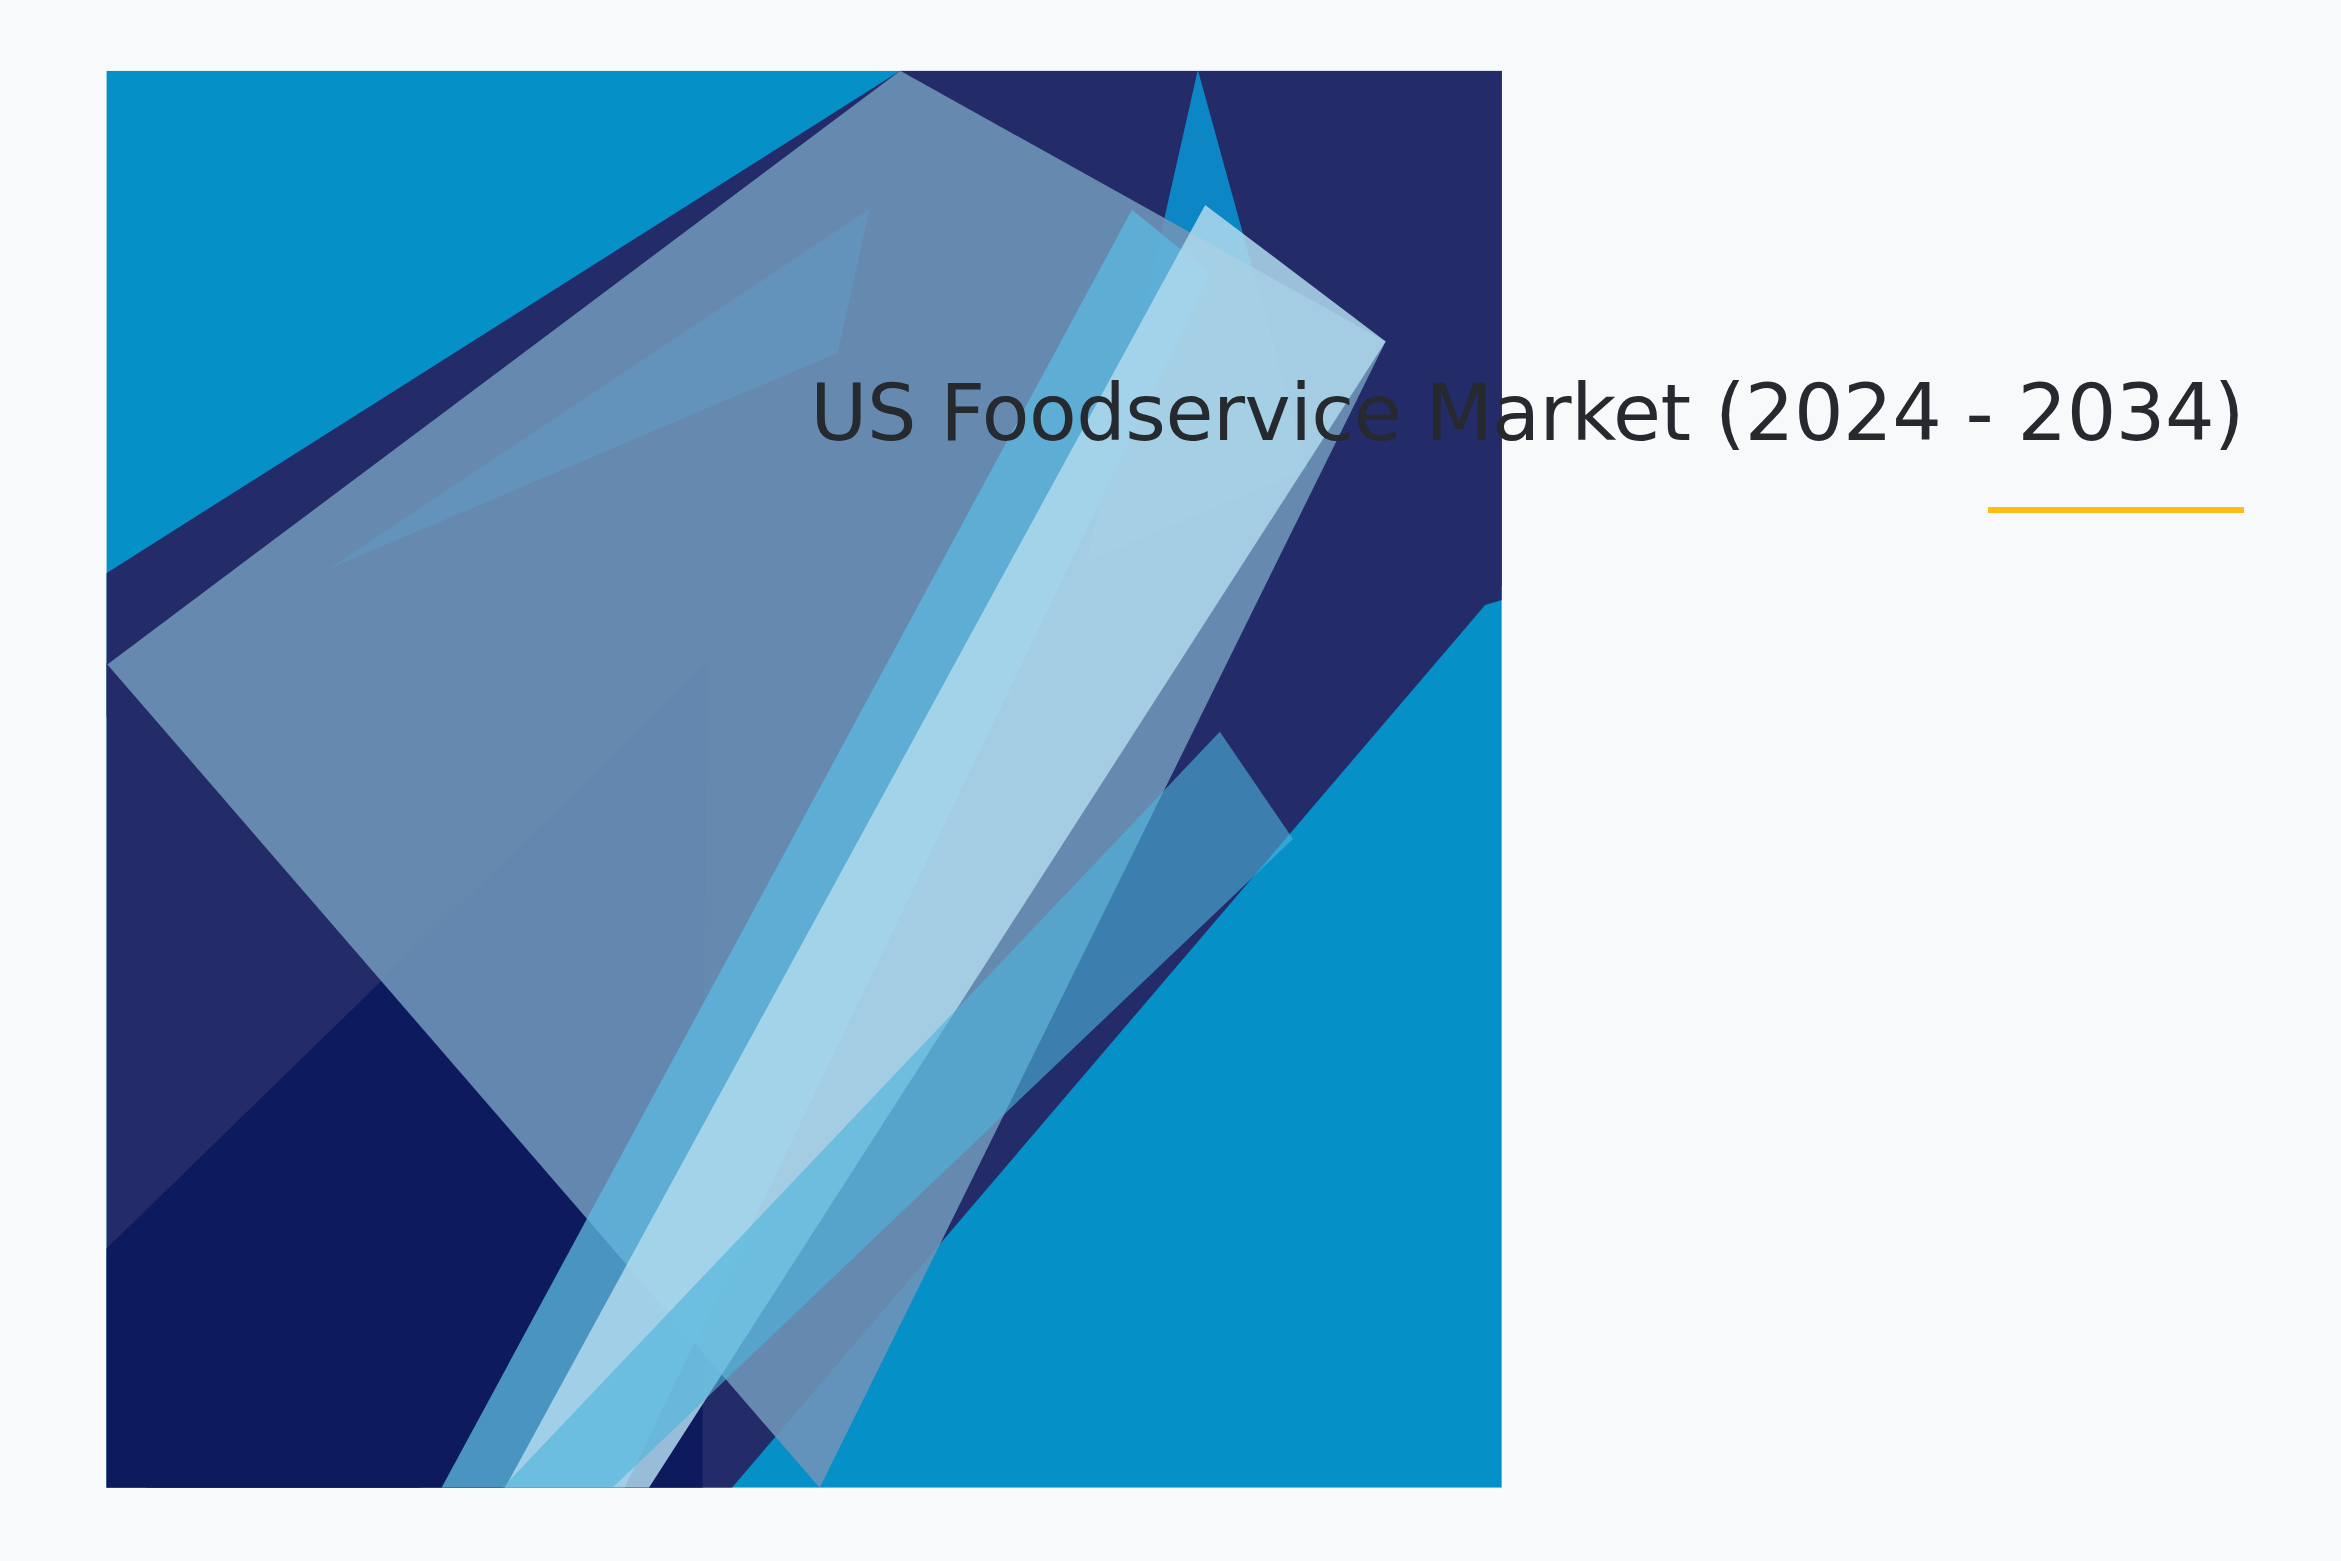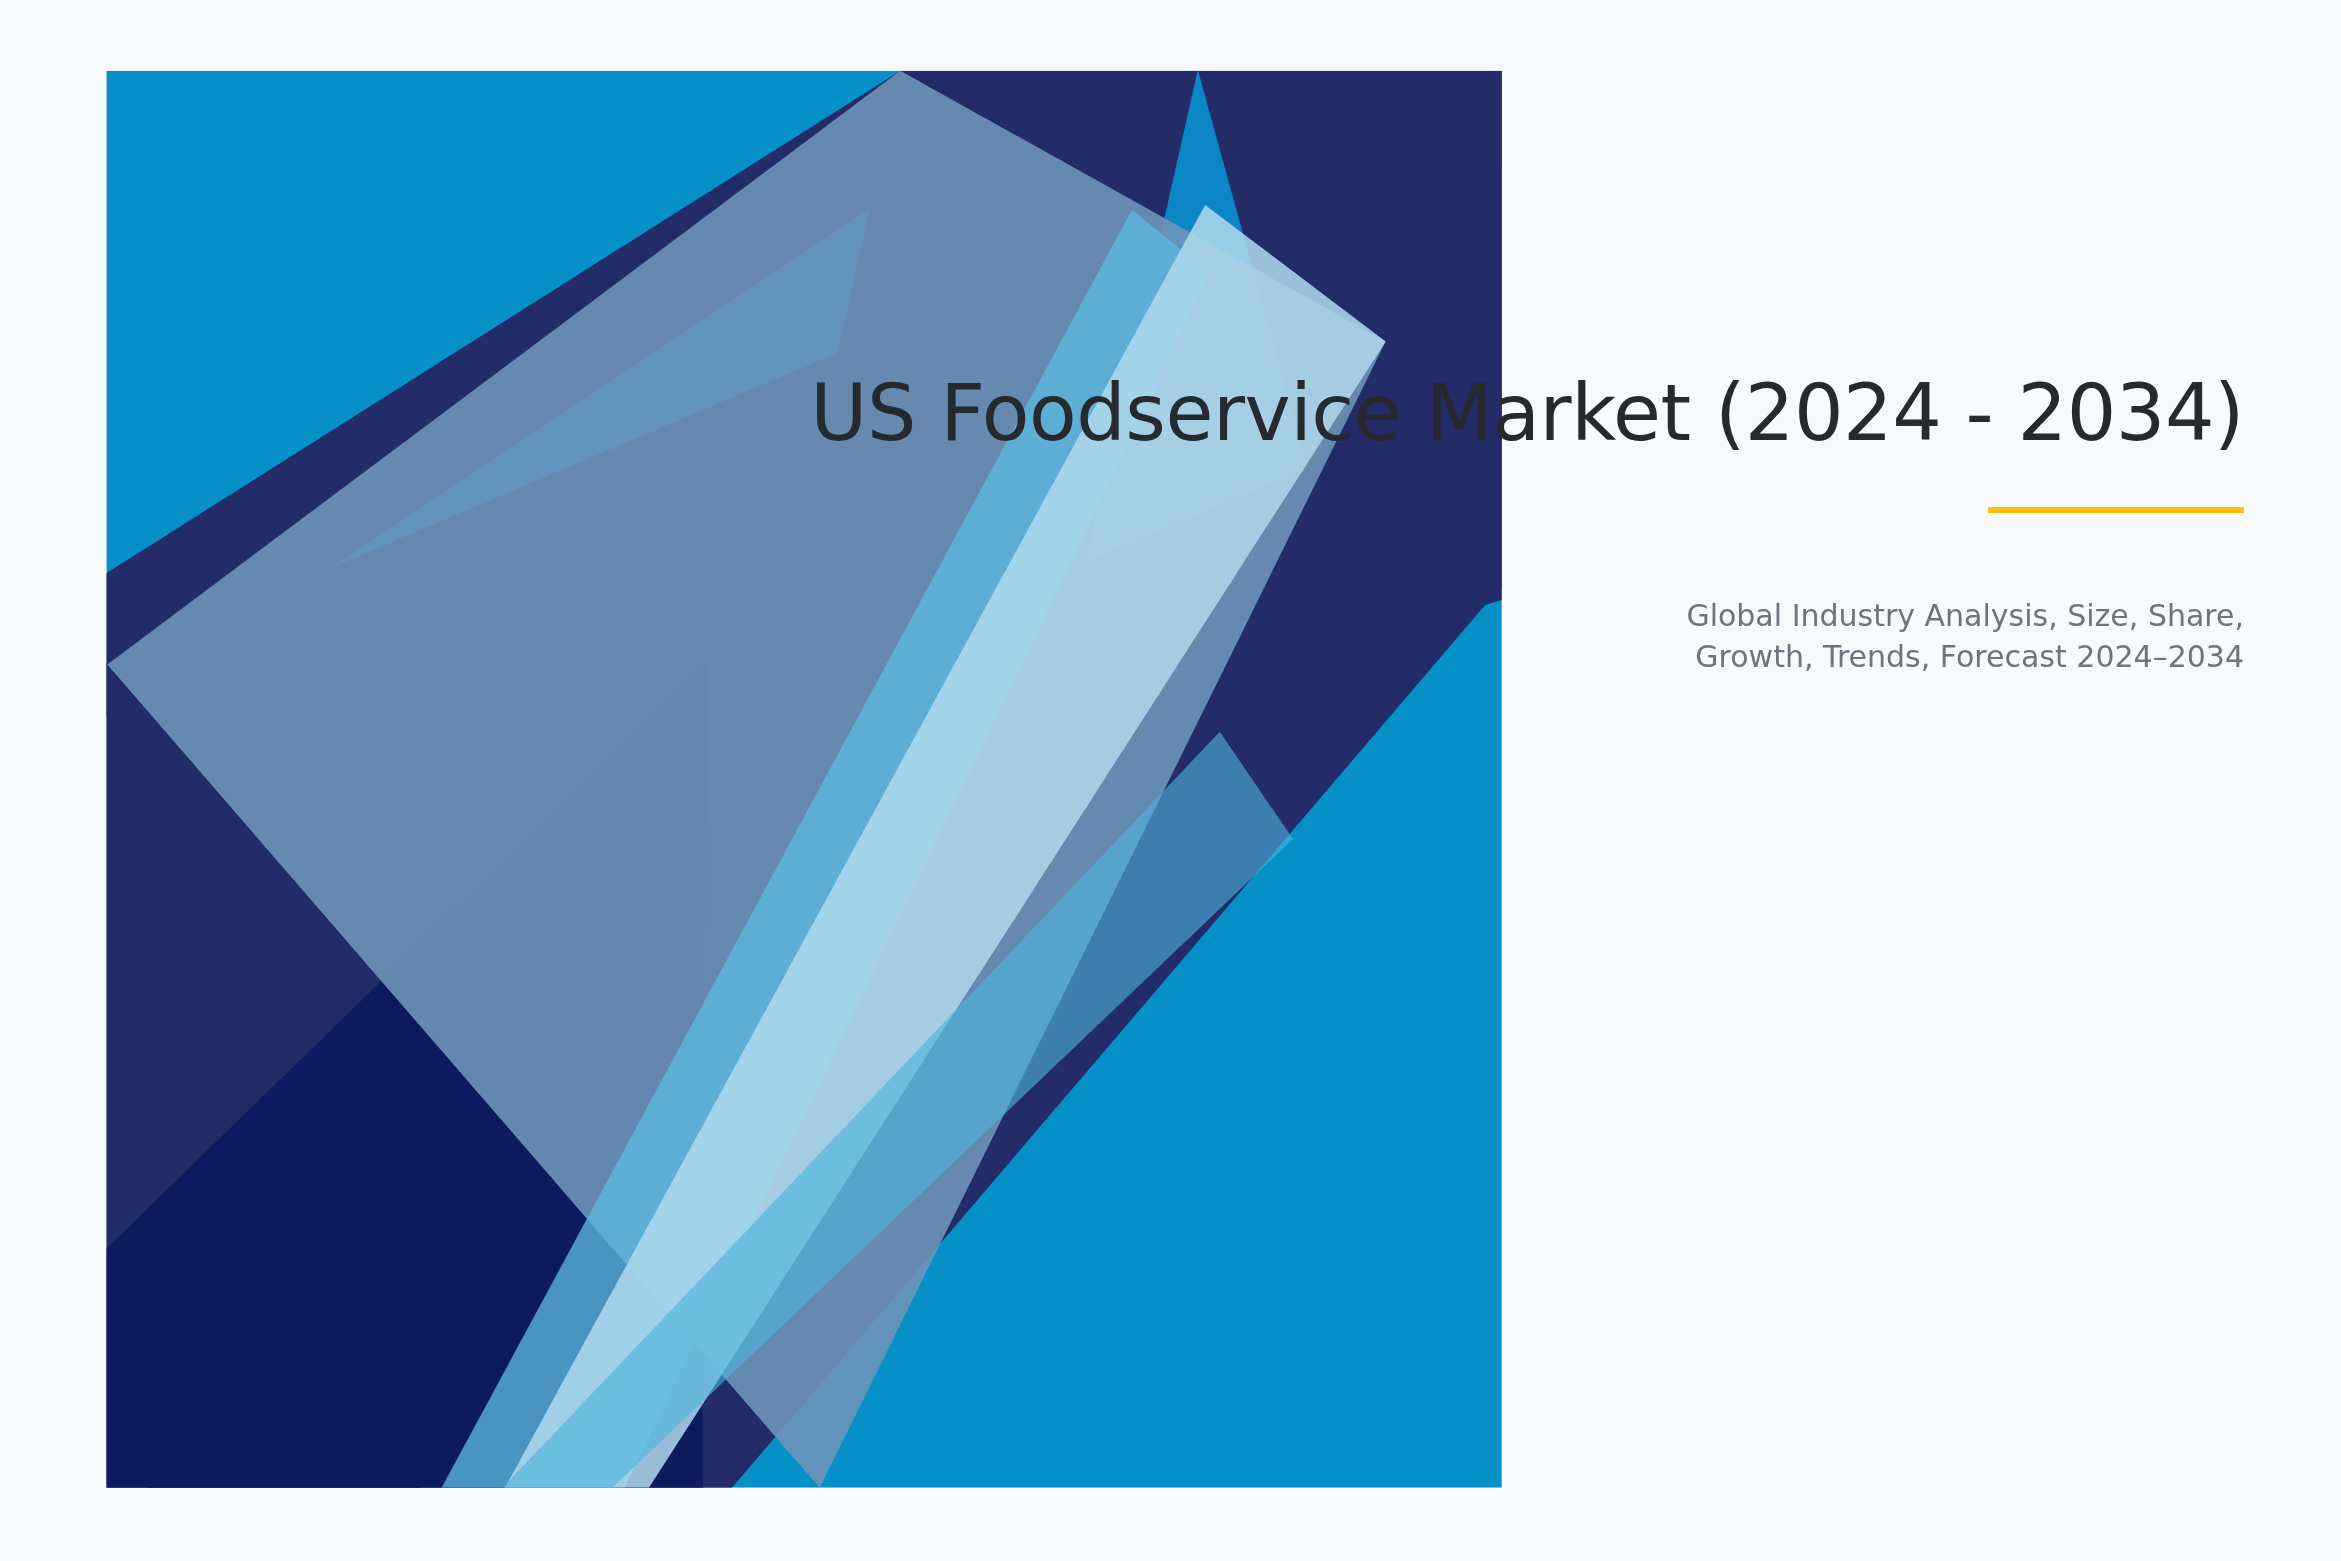--- a/index.html
+++ b/index.html
@@ -111,18 +111,17 @@
   </svg>
 
   <div id="text-block">
 
     <h1 id="page-title" style="color: rgb(38, 41, 46);">US Foodservice Market (2024 - 2034)</h1>
 
     <div id="accent-rule-wrap">
       <div id="accent-rule" style="background: rgb(255, 188, 19);"></div>
     </div>
 
-    <p id="page-subtitle" style="color: rgb(108, 117, 125);">Global Industry Analysis, Size, Share, Growth, Trends, Forecast 2024–2034</p>
 
   </div>
 
 </div>
 
 
 </body></html>

